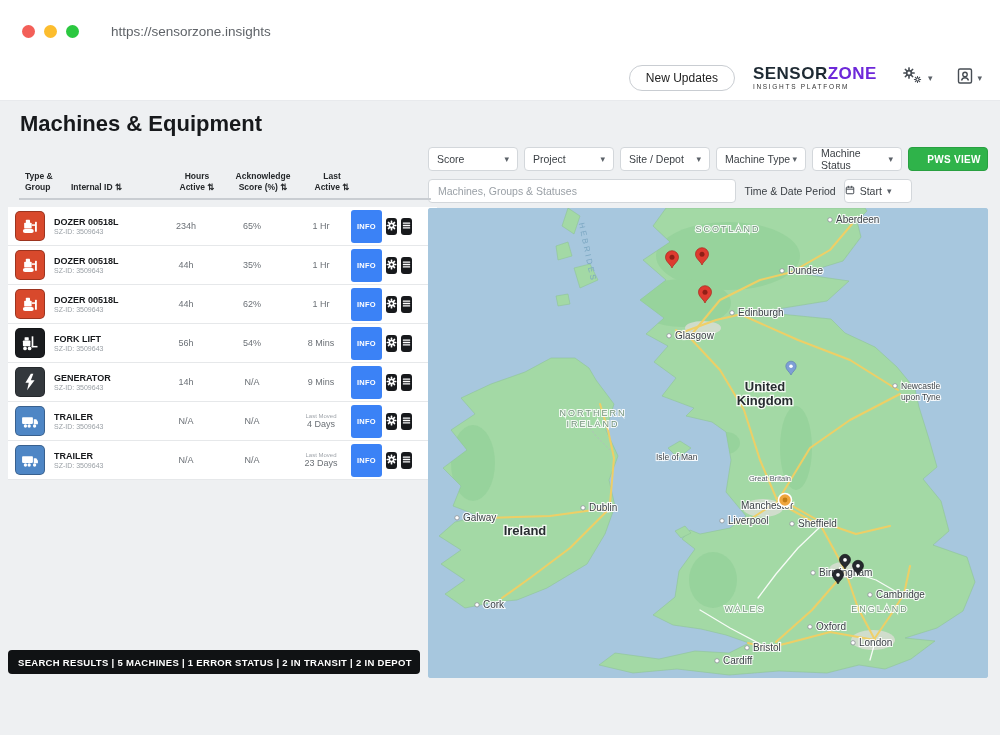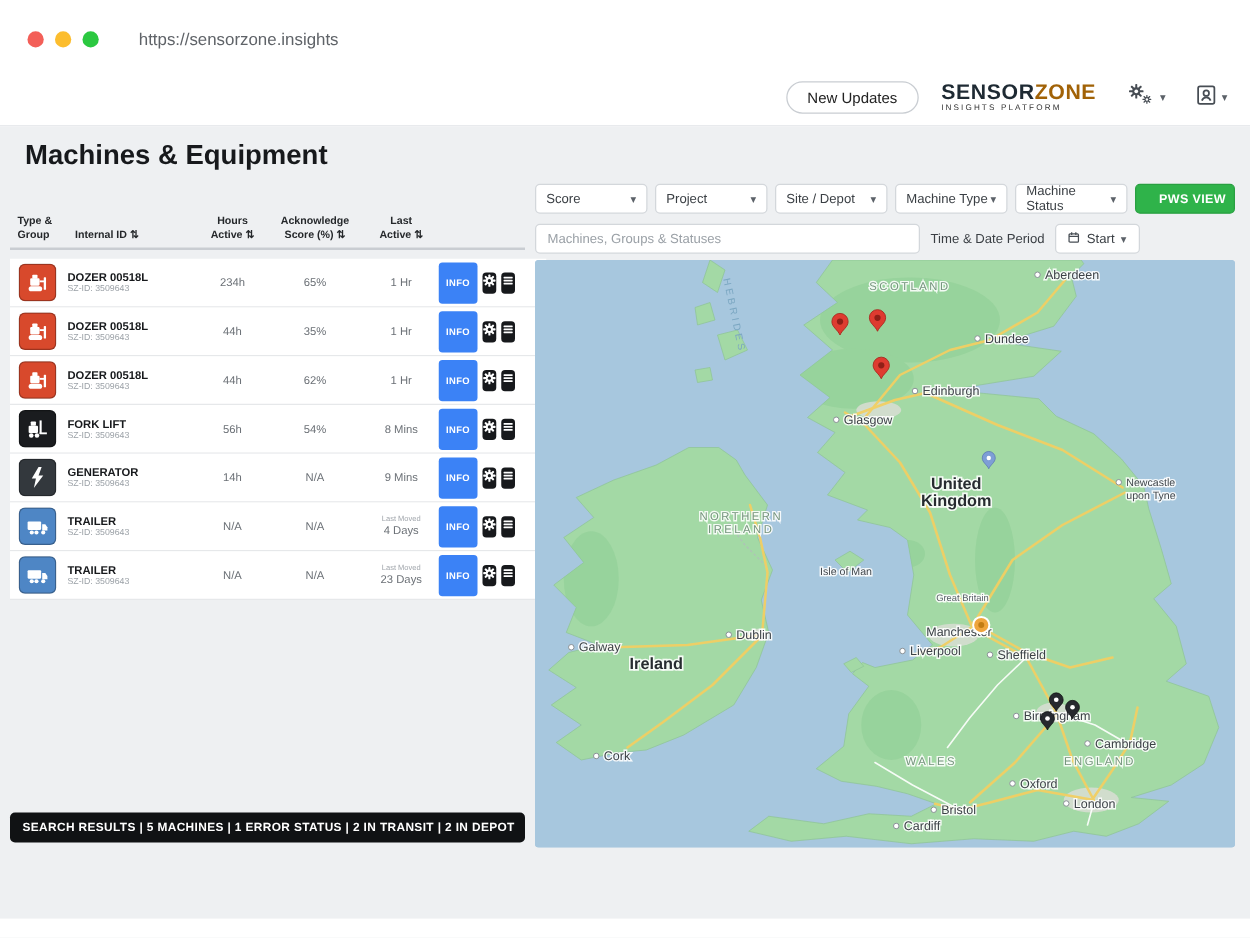--- a/index.html
+++ b/index.html
@@ -11,43 +11,43 @@
   .dots { display:flex; gap:9px; margin-left:22px; }
   .dot { width:13px; height:13px; border-radius:50%; }
   .dot.red{ background:#f35f58; } .dot.yellow{ background:#fcbd2e; } .dot.green{ background:#2bc840; }
   .url { margin-left:32px; color:#5f6368; font-size:13.5px; }
 
   
   .app-header { position:absolute; top:56px; left:0; right:0; height:45px; background:#fff; border-bottom:1px solid #e8eaed; display:flex; align-items:center;padding-left:36px; }
   .new-updates { margin-left:auto; border:1px solid #c9cdd2; border-radius:15px; padding:5px 16px; font-size:12px; color:#222; background:#fff; cursor:pointer; }
   .logo { margin-left:18px; line-height:1; }
   .logo-main { font-size:17px; font-weight:bold; letter-spacing:.5px; color:#1e2a33; }
-  .logo-zone { color:#a16207; }
+  .logo-zone { color:#6d28d9; }
   .logo-sub { font-size:6.5px; letter-spacing:1.7px; color:#333; margin-top:2px; }
   .hdr-group { display:flex; align-items:center; gap:3px; margin-left:24px; cursor:pointer; }
   .hdr-group:last-child { margin-right:18px; }
   .chev { font-size:9px; color:#5b6168; }
 
   
   .content { position:absolute; top:101px; left:0; right:0; height:634px; background:#eef0f2; }
   .page-title { position:absolute; left:20px; top:10px; font-size:22px; font-weight:bold; color:#17191c; }
 
   .filters-row { position:absolute; left:428px; top:46px; width:560px; height:24px; display:flex; gap:6px; }
   .dd { flex:1; background:#fff; border:1px solid #d3d7db; border-radius:4px; display:flex; align-items:center; justify-content:space-between; padding:0 8px; font-size:10.5px; color:#3a3f44; cursor:pointer; }
   .pws { width:80px; background:#2fb34a; border:1px solid #28a041; color:#fff; font-weight:bold; font-size:10px; border-radius:4px; display:flex; align-items:center; justify-content:center; letter-spacing:.3px; cursor:pointer;padding-left:12px; }
 
   .search-row { position:absolute; left:428px; top:78px; width:484px; height:24px; display:flex; align-items:center; gap:8px; }
   .search { width:368px; height:24px; background:#fff; border:1px solid #d3d7db; border-radius:4px; display:flex; align-items:center; padding:0 9px; }
   .search input { border:none; outline:none; width:100%; font-size:10.5px; color:#3a3f44; font-family:"Liberation Sans",sans-serif; background:transparent; }
   .search input::placeholder { color:#9aa0a6; }
   .time-label { font-size:10.5px; color:#3a3f44; white-space:nowrap; margin-left:auto; }
-  .start-btn { width:82px; height:24px; background:#fff; border:1px solid #d3d7db; border-radius:4px; display:flex; align-items:center; justify-content:center; gap:5px; font-size:10.5px; color:#3a3f44; cursor:pointer; }
+  .start-btn { width:82px; height:24px; background:#fff; border:1px solid #d3d7db; border-radius:4px; display:flex; align-items:center; justify-content:flex-start; gap:5px; font-size:10.5px; color:#3a3f44; cursor:pointer; }
 
   
-  .thead { position:absolute; left:8px; top:70px; width:412px; display:grid; grid-template-columns:46px 104px 56px 76px 62px 68px; font-size:8.5px; font-weight:bold; color:#25282b; border-bottom:2px solid #c9cdd2; padding-bottom:5px; align-items:end; }
+  .thead { position:absolute; left:19px; top:70px; width:412px; display:grid; grid-template-columns:46px 104px 56px 76px 62px 68px; font-size:8.5px; font-weight:bold; color:#25282b; border-bottom:2px solid #c9cdd2; padding-bottom:5px; align-items:end; }
   .th { white-space:pre-line; line-height:1.3; padding-left:6px; }
   .th.center { text-align:center; padding-left:0; }
   .tbody { position:absolute; left:8px; top:106px; width:429px; }
   .trow { display:grid; grid-template-columns:46px 104px 56px 76px 62px 68px; height:39px; background:#fff; border-bottom:1px solid #e6e8ea; align-items:center; }
   .cell-icon { display:flex; justify-content:flex-start; padding-left:7px; }
   .tile { width:30px; height:30px; border-radius:5px; border:1px solid rgba(0,0,0,.28); display:flex; align-items:center; justify-content:center; }
   .mname { font-size:9px; font-weight:bold; color:#17191c; }
   .mid { font-size:7px; color:#9aa0a6; margin-top:1px; }
   .val { font-size:9px; color:#6b7076; text-align:center; }
   .last-prefix { display:block; font-size:6px; color:#a0a5ab; }

